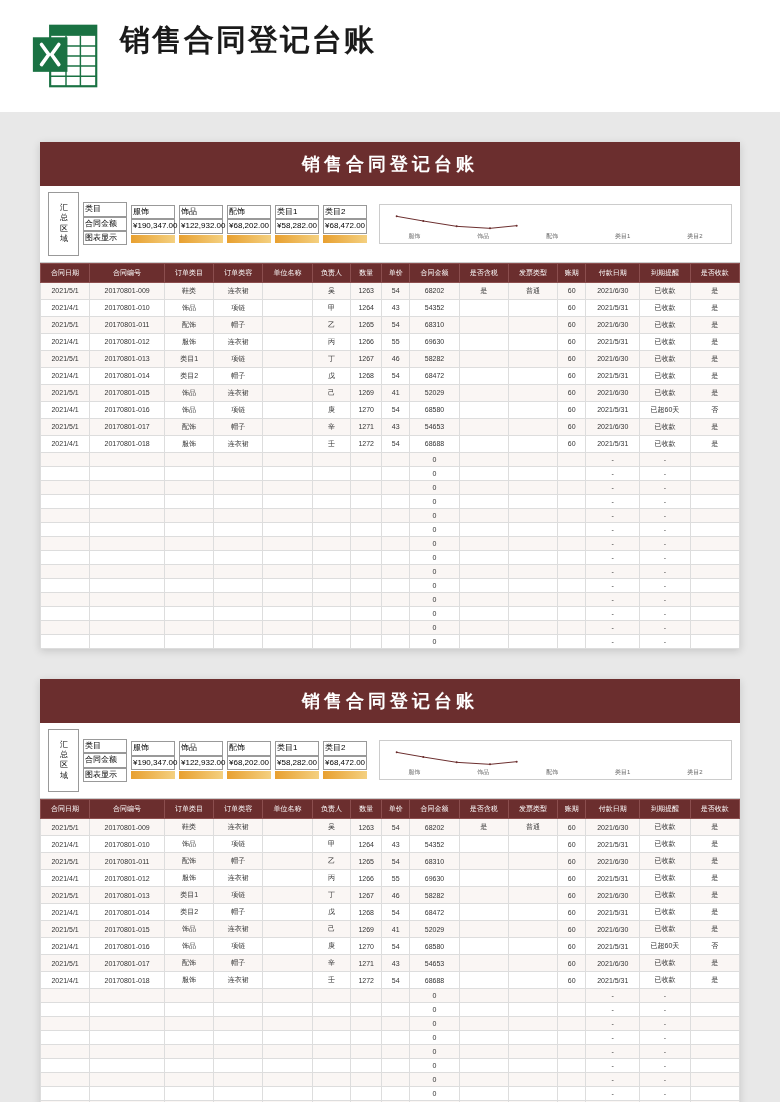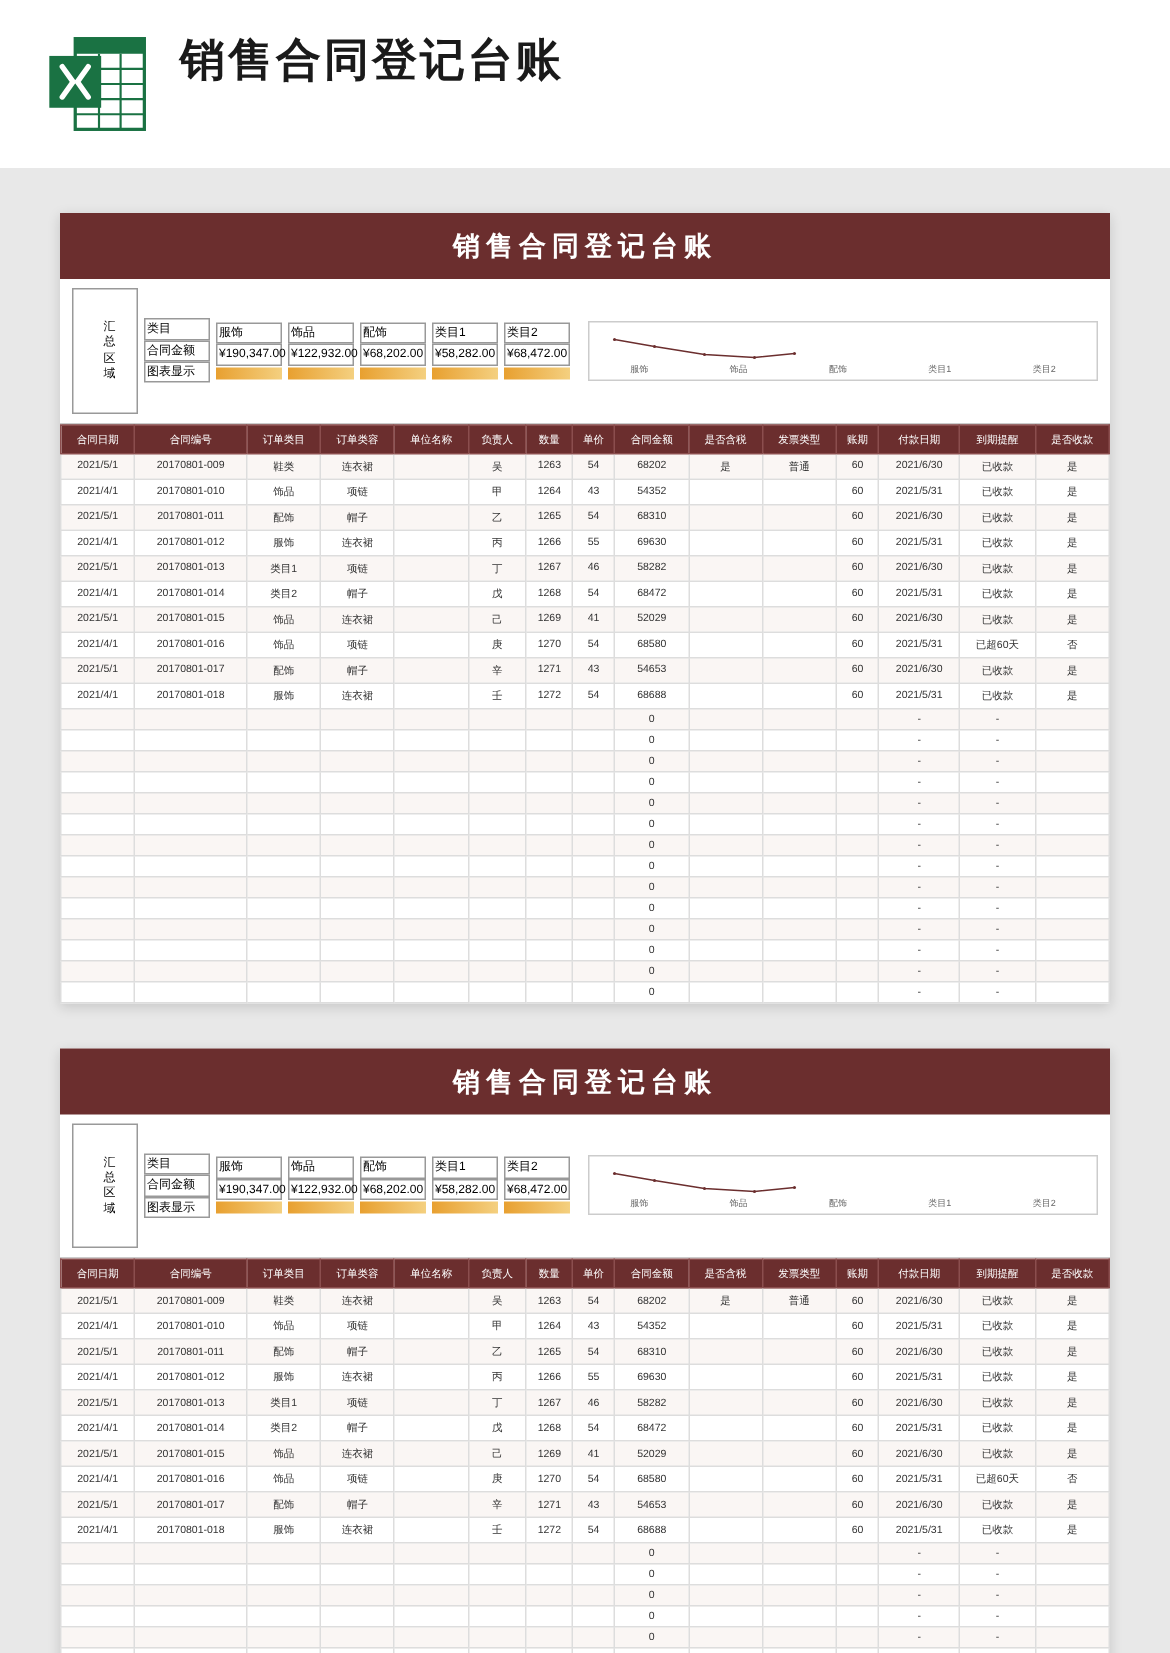--- a/index.html
+++ b/index.html
@@ -8,21 +8,21 @@
 .excel-icon{width:72px;height:72px;position:relative}
 .excel-icon svg{width:100%;height:100%}
 .header-text{flex:1}
 .title{font-size:30px;font-weight:bold;color:#1a1a1a;margin-bottom:8px;letter-spacing:2px}
 .subtitle{font-size:16px;color:#333;letter-spacing:1px}
 .subtitle .sep{margin:0 6px;color:#999}
 .preview-area{background:#e8e8e8;padding:30px 40px}
 .sheet{background:#fff;box-shadow:0 2px 8px rgba(0,0,0,0.15);margin-bottom:30px;padding:0}
 .sheet-title{background:#6b2e2e;color:#fff;text-align:center;font-size:18px;font-weight:bold;padding:10px;letter-spacing:4px}
 .summary{display:flex;align-items:center;padding:6px 8px;border-bottom:1px solid #ccc;gap:4px}
-.summary-label{font-size:8px;width:44px;border:1px solid #999;text-align:center;line-height:1.3;padding:20px}
+.summary-label{font-size:8px;width:31px;border:1px solid #999;text-align:right;line-height:1.3;padding:10px}
 .summary-col{display:flex;flex-direction:column;font-size:8px;width:44px;text-align:left;line-height:1.3}
 .summary-head{border:1px solid #999;padding:1px}
 .summary-val{border:1px solid #999;padding:1px}
 .summary-bar{height:8px;background:linear-gradient(90deg,#e8a030,#f4d080);margin-top:1px}
 .chart-box{flex:1;border:1px solid #ccc;height:40px;margin-left:8px;position:relative}
 .chart-line{position:absolute;top:8px;left:10px;right:10px;height:20px}
 .chart-labels{position:absolute;bottom:2px;left:0;right:0;display:flex;justify-content:space-around;font-size:6px;color:#666}
 table{width:100%;border-collapse:collapse;font-size:7px}
 th{background:#6b2e2e;color:#fff;padding:4px 2px;border:1px solid #8b4e4e;font-weight:normal;white-space:nowrap}
 td{border:1px solid #ddd;padding:3px 2px;text-align:center;white-space:nowrap;color:#333}

